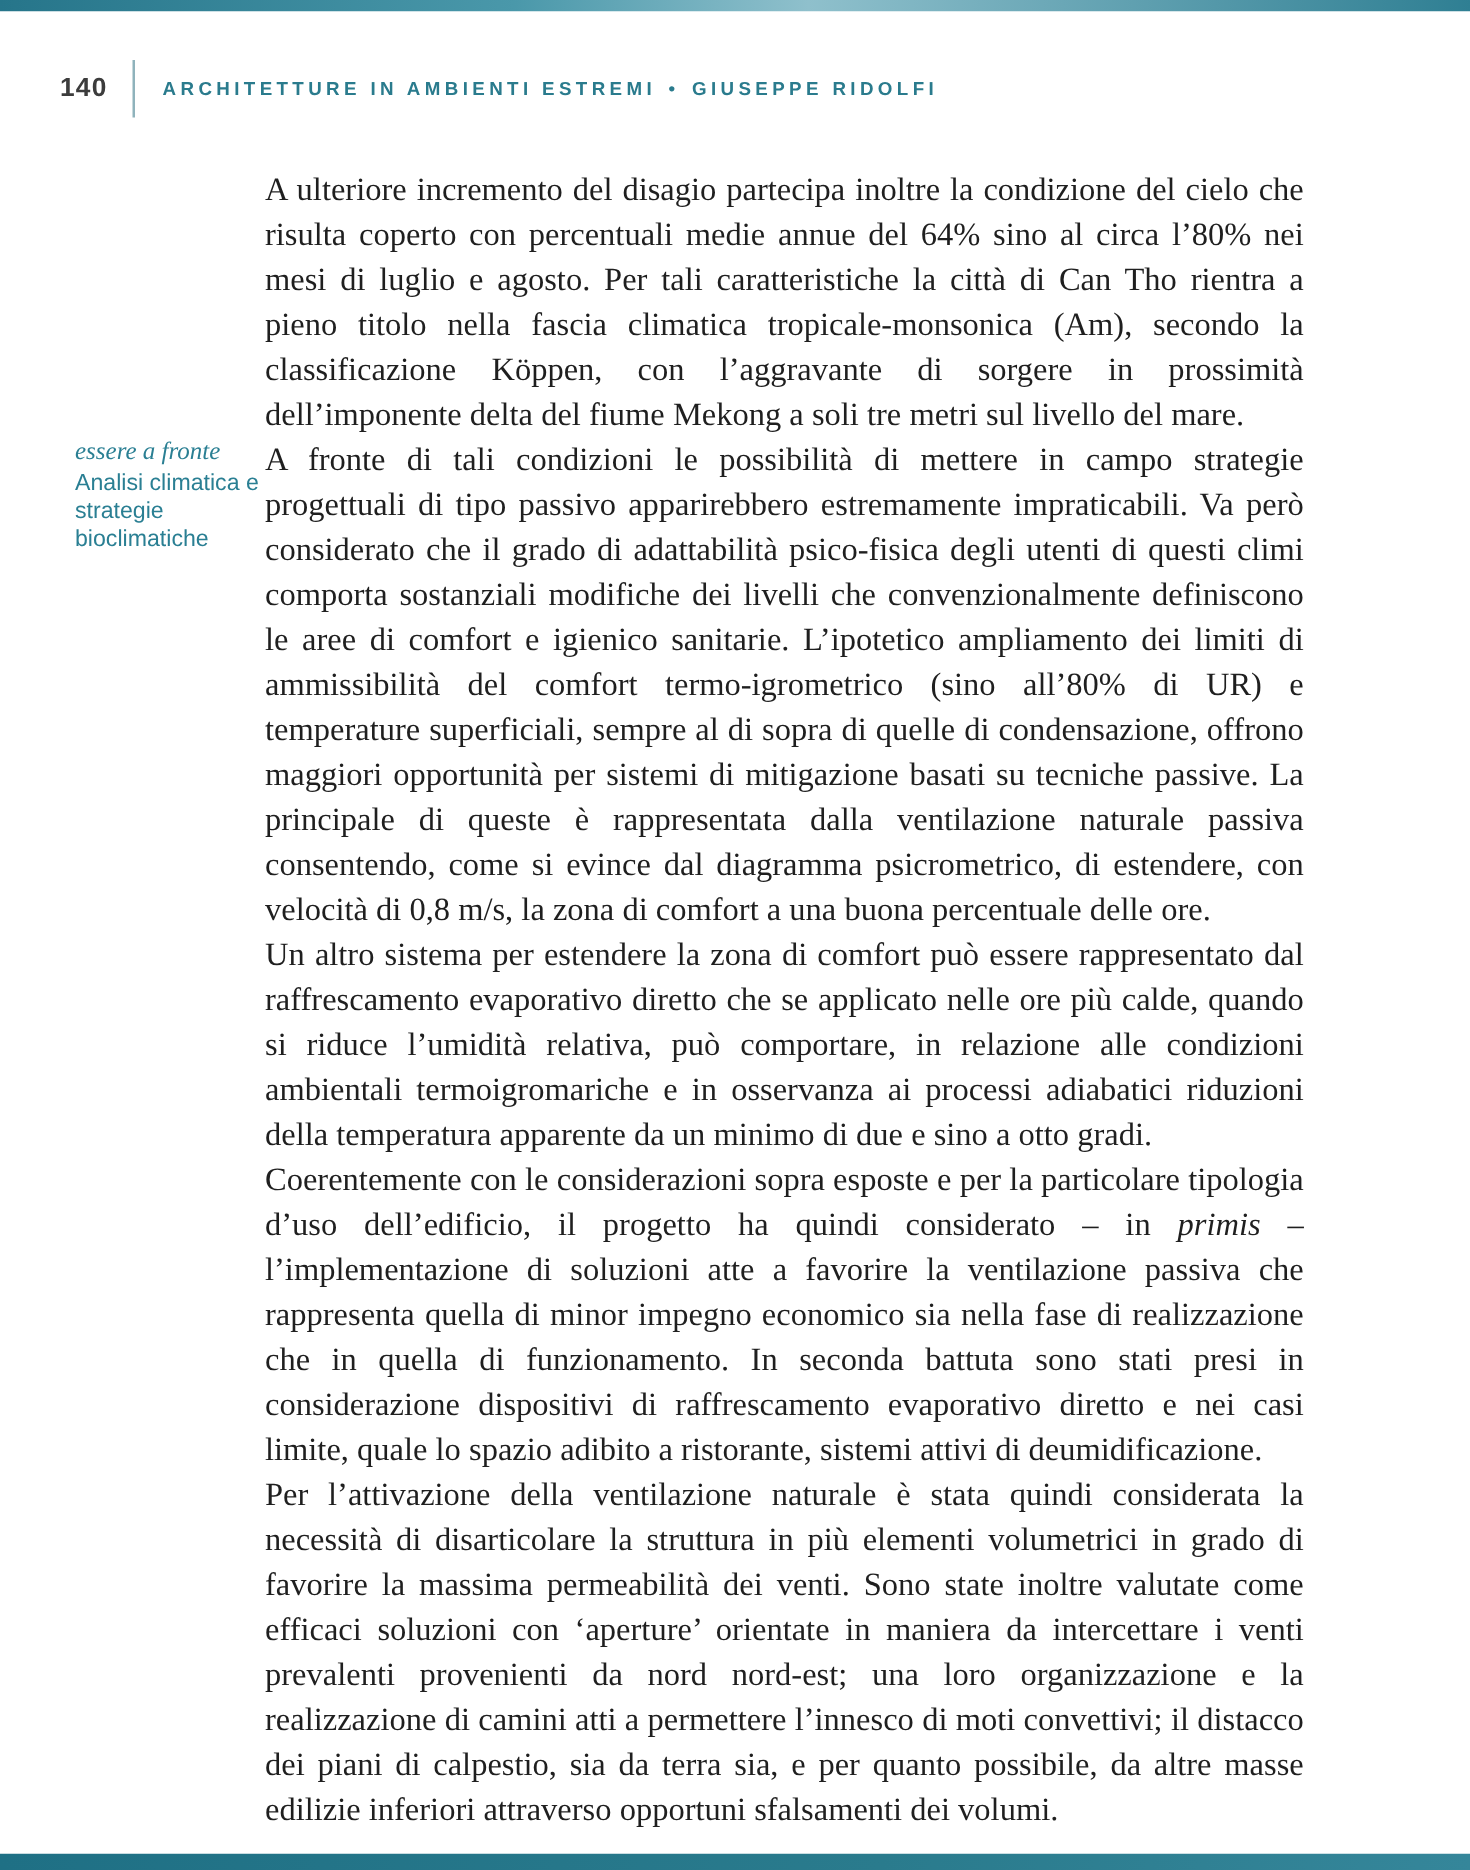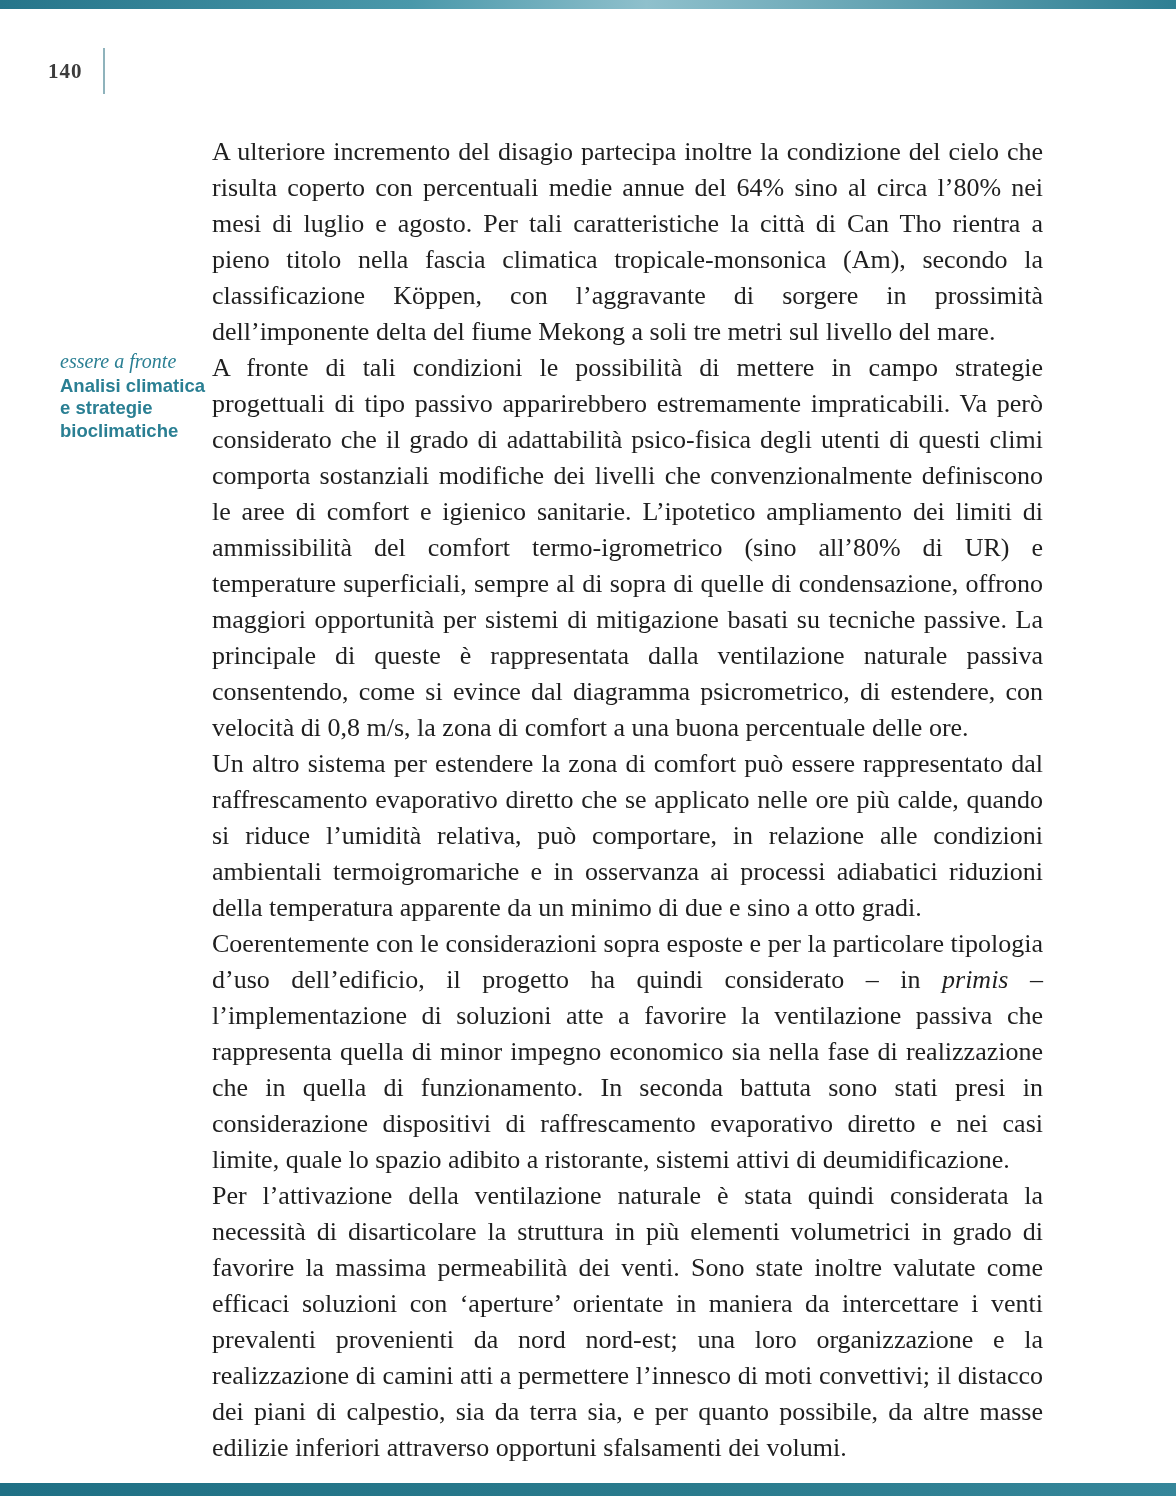--- a/index.html
+++ b/index.html
@@ -17,21 +17,21 @@
   .edge { position: absolute; left: 0; width: 1176px; }
   .edge-top { top: 0; height: 9px;
     background: linear-gradient(90deg, #26758a 0%, #4a98aa 35%, #8fc0cc 55%, #2f7f93 100%); }
   .edge-bottom { bottom: 0; height: 13px;
     background: linear-gradient(90deg, #1f7085 0%, #2a7b8d 60%, #35869a 100%); }
 
   
   header {
     position: absolute; left: 48px; top: 48px;
     display: flex; align-items: center;
-    font-family: Liberation Serif, serif;
+    font-family: Liberation Sans, sans-serif;
   }
   .pagenum {
     font-size: 21px; font-weight: bold; color: #3c3c3c;
     letter-spacing: 1px; margin-right: 20px;
   }
   .hdr-divider {
     width: 2px; height: 46px; background: #8fb3bc; margin-right: 22px;
   }
   .running {
     font-size: 15px; font-weight: bold; color: #2a7b8d;
@@ -44,21 +44,21 @@
   aside.margin-note {
     position: absolute; left: 60px; top: 350px; width: 152px;
     color: #2a7f93;
     font-family: "Liberation Sans", sans-serif;
     font-size: 18.5px; line-height: 22.5px;
   }
   .note-intro {
     font-family: "Liberation Serif", serif;
     font-style: italic; font-size: 20px; margin-bottom: 2px;
   }
-  .note-title { font-weight: bold; margin-bottom: 2px; }
+  .note-title { font-weight: normal; margin-bottom: 2px; }
   .note-body { font-weight: normal; }
 
   
   main.text-column {
     position: absolute; left: 212px; top: 134px; width: 831px;
     font-size: 26px; line-height: 36px;
     text-align: justify;
     hyphens: auto; -webkit-hyphens: auto;
   }
   main p { margin: 0; font-family: Liberation Serif, serif; }
@@ -71,20 +71,21 @@
 </head>
 <body>
 
 <div class="page">
 
   <div class="edge edge-top"></div>
 
   <header>
     <span class="pagenum">140</span>
     <span class="hdr-divider"></span>
+    <span class="running"><span>ARCHITETTURE IN AMBIENTI ESTREMI</span><span class="bullet">•</span><span>GIUSEPPE RIDOLFI</span></span>
   </header>
 
   <aside class="margin-note">
     <div class="note-intro">essere a fronte</div>
     <div class="note-title">Analisi climatica e strategie bioclimatiche</div>
   </aside>
 
   <main class="text-column">
     <p>A ulteriore incremento del disagio partecipa inoltre la condizione del cielo che risulta coperto con percentuali medie annue del 64% sino al circa l’80% nei mesi di luglio e agosto. Per tali caratteristiche la città di Can Tho rientra a pieno titolo nella fascia climatica tropicale-monsonica (Am), secondo la classificazione Köppen, con l’aggravante di sorgere in prossimità dell’imponente delta del fiume Mekong a soli tre metri sul livello del mare.</p>
     <p>A fronte di tali condizioni le possibilità di mettere in campo strategie progettuali di tipo passivo apparirebbero estremamente impraticabili. Va però considerato che il grado di adattabilità psico-fisica degli utenti di questi climi comporta sostanziali modifiche dei livelli che convenzionalmente definiscono le aree di comfort e igienico sanitarie. L’ipotetico ampliamento dei limiti di ammissibilità del comfort termo-igrometrico (sino all’80% di UR) e temperature superficiali, sempre al di sopra di quelle di condensazione, offrono maggiori opportunità per sistemi di mitigazione basati su tecniche passive. La principale di queste è rappresentata dalla ventilazione naturale passiva consentendo, come si evince dal diagramma psicrometrico, di estendere, con velocità di 0,8 m/s, la zona di comfort a una buona percentuale delle ore.</p>

